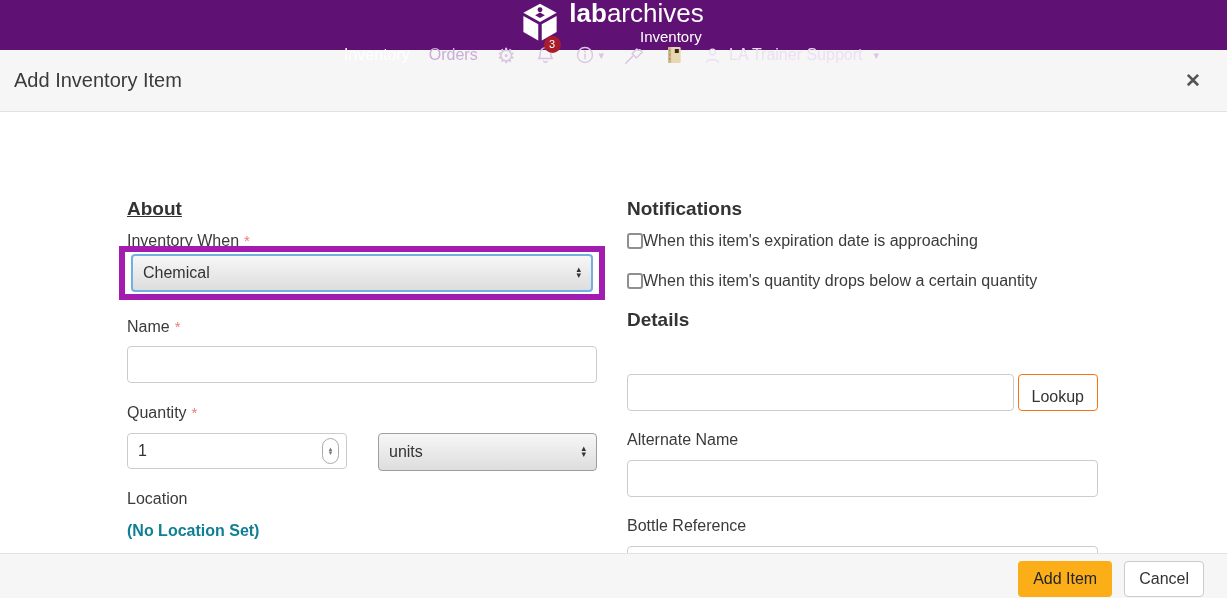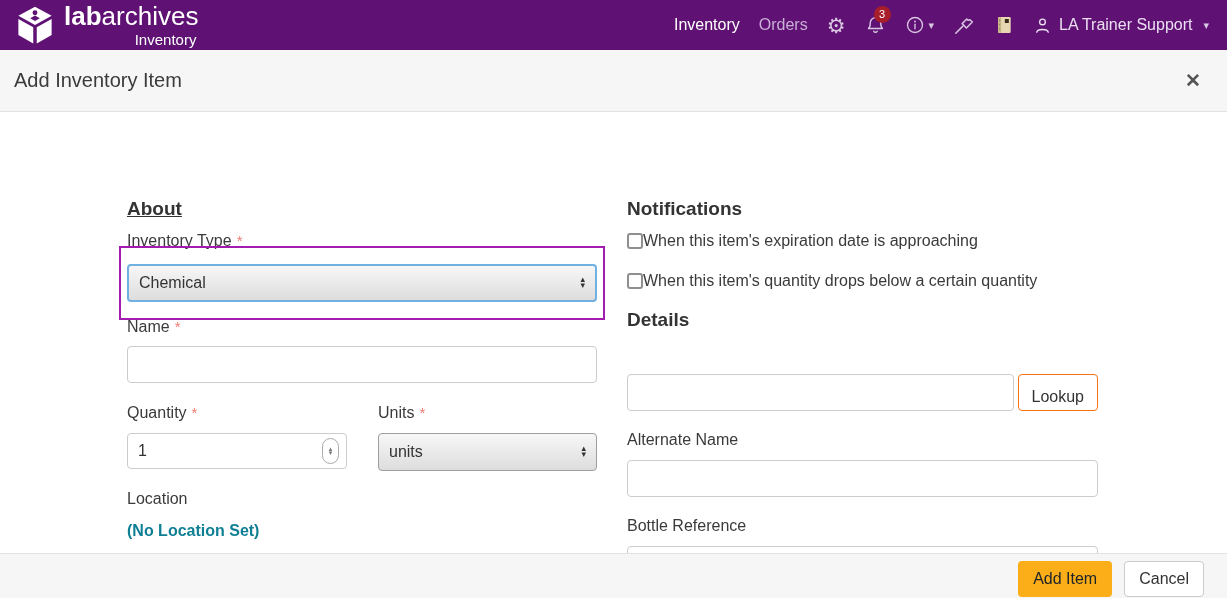--- a/index.html
+++ b/index.html
@@ -1,19 +1,19 @@
 <!DOCTYPE html>
 <html><head>
 <meta charset="utf-8">
 <style>
   * { margin:0; padding:0; box-sizing:border-box; }
   html,body { width:1227px; height:598px; font-family:"Liberation Sans",sans-serif; background:#fff; overflow:hidden; }
 
   
-  .navbar { height:50px; background:#5f1274; display:flex; align-items:center; justify-content:space-between; padding:0 18px 0 14px; }
+  .navbar { height:50px; background:#5f1274; display:flex; align-items:center; justify-content:space-between; padding:0 18px 0 14px;flex-direction:column; }
   .brand { display:flex; align-items:center; gap:8px; cursor:pointer; }
   .brand-text { display:flex; flex-direction:column; line-height:1; }
   .brand-main { font-size:26px; color:#fff; }
   .brand-bold { font-weight:bold; }
   .brand-sub { font-size:15px; color:#fff; text-align:right; margin-top:3px; padding-right:2px; }
   .nav-right { display:flex; align-items:center; gap:19px; font-size:16px; }
   .nav-link { color:#c9aed6; cursor:pointer; }
   .nav-link.active { color:#ffffff; }
   .icon-btn { position:relative; display:flex; align-items:center; color:#d9c6e2; cursor:pointer; }
   .gear-glyph { font-size:21px; line-height:1; }
@@ -35,21 +35,21 @@
   .abs { position:absolute; left:0; right:0; }
   .section-heading { font-size:19px; font-weight:600; color:#333; }
   .field-label { font-size:16px; color:#3a3a3a; }
   .req { color:#ee7b70; margin-left:5px; font-size:15px; }
 
   .text-input { width:100%; height:37px; border:1px solid #ccc; border-radius:4px; padding:0 10px; font-size:16px; color:#333; font-family:inherit; background:#fff; }
   .select { height:38px; border:1px solid #9e9e9e; border-radius:4px; background:linear-gradient(180deg,#f7f7f7 0%,#dddddd 100%); display:flex; align-items:center; justify-content:space-between; padding:0 10px; font-size:16px; color:#333; cursor:pointer; }
   .select.focused { border:2px solid #70b1e2; }
   .sel-arrows { display:flex; flex-direction:column; align-items:center; line-height:0.62; font-size:9px; color:#333; }
 
-  .red-box { position:absolute; left:-8px; top:134px; width:486px; border:2px solid #a21caf; padding:16px 6px; }
+  .red-box { position:absolute; left:-8px; top:134px; width:486px; border:6px solid #a21caf; padding:2px 6px; }
   .red-box .select { width:100%; }
 
   .qty-wrap { position:absolute; left:0; top:321px; width:220px; height:36px; }
   .qty-input { height:36px; }
   .spinner { position:absolute; right:8px; top:5px; width:17px; height:26px; border:1px solid #aaa; border-radius:9px; display:flex; flex-direction:column; align-items:center; justify-content:center; line-height:0.6; font-size:7px; color:#777; cursor:pointer; background:#fff; }
   .units-select { position:absolute; left:251px; top:321px; width:219px; }
 
   .loc-link { font-size:16px; font-weight:bold; color:#0f7f94; cursor:pointer; }
 
   .check-row { display:flex; align-items:center; cursor:pointer; }
@@ -151,44 +151,41 @@
   <span class="modal-title">Add Inventory Item</span>
   <span class="close-btn">✕</span>
 </header>
 
 <main class="main">
 
   <div class="col col-left">
     <h2 class="section-heading abs" style="top:86px;text-decoration:underline;">About</h2>
 
     <div class="abs" style="top:120px;">
-      <span class="field-label">Inventory Type</span><span class="req">*</span>
+      <span class="field-label">Inventory When</span><span class="req">*</span>
     </div>
 
     <div class="red-box">
       <div class="select focused">
         <span>Chemical</span>
         <span class="sel-arrows">
           <span>▴</span>
             <span>▾</span>
         </span>
       </div>
     </div>
 
     <div class="abs" style="top:206px;">
       <span class="field-label">Name</span><span class="req">*</span>
     </div>
     <input class="text-input abs" style="top: 234px;" type="text" value="">
 
     <div class="abs" style="top:292px; width:220px;">
       <span class="field-label">Quantity</span><span class="req">*</span>
     </div>
-    <div class="abs" style="top:292px; left:251px; width:219px;">
-      <span class="field-label">Units</span><span class="req">*</span>
-    </div>
 
     <div class="qty-wrap">
       <input class="text-input qty-input" type="text" value="1" style="">
       <span class="spinner">
         <span>▴</span>
           <span>▾</span>
       </span>
     </div>
 
     <div class="select units-select">

